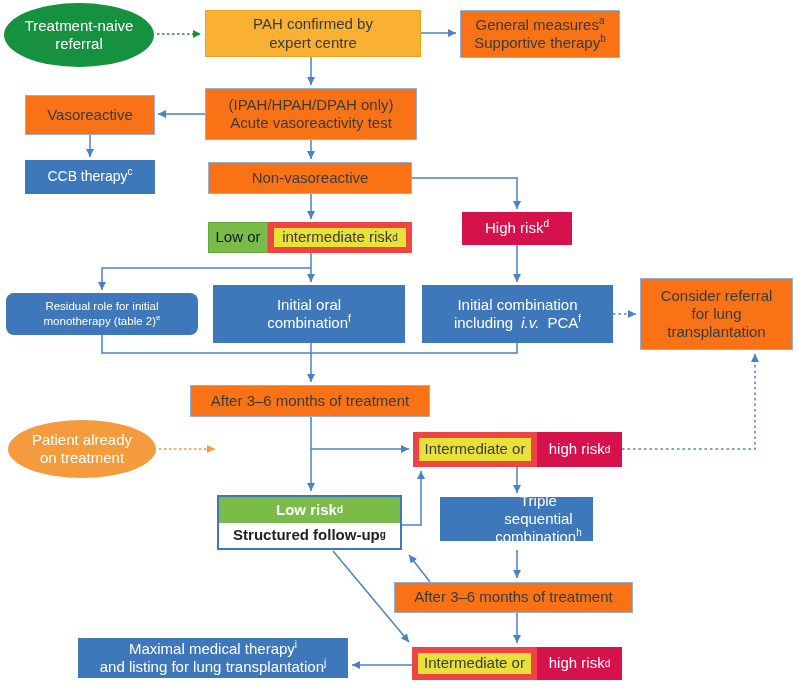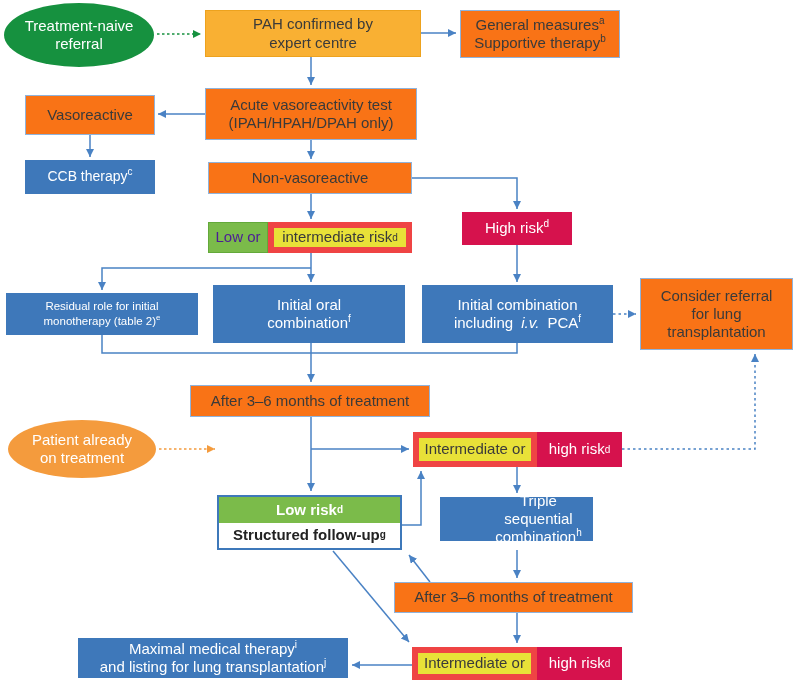--- a/index.html
+++ b/index.html
@@ -9,21 +9,21 @@
   .node{position:absolute;box-sizing:border-box;display:flex;flex-direction:column;
         align-items:center;justify-content:center;text-align:center;line-height:1.22;font-size:15px;}
   .white{background:#f97316;border:1px solid #8fb3dc;}
   .blue{background:#3e78ba;color:#fff;}
   .ellipse{border-radius:50%;color:#fff;}
   .ellipse.green{background:#16913f;}
   .ellipse.orange{background:#f49b3d;}
   .orangebox{background:#f9b033;border:1px solid #eda21e;color:#3a3a3a;}
   .seg-row{flex-direction:row;align-items:stretch;padding:0;}
   .seg{display:flex;align-items:center;justify-content:center;box-sizing:border-box;}
-  .seg.green{background:#7bbb4a;border:1px solid #63a93a;color:#4c1d95;}
+  .seg.green{background:#7bbb4a;border:1px solid #63a93a;color:#0f172a;}
   .seg.yellow{background:#e8e138;border:6px solid #ef4444;color:#3a3a3a;justify-content:center;}
   .seg.red{background:#d6124d;border:1px solid #d6124d;color:#fff;}
   .redbox{background:#d6124d;color:#fff;}
   .followup{border:2px solid #3e78ba;background:#fff;padding:0;}
   .followup .hdr{width:100%;flex:1;display:flex;align-items:center;justify-content:center;
                  background:#7bbb4a;color:#fff;font-weight:bold;}
   .followup .bdy{width:100%;flex:1;display:flex;align-items:center;justify-content:center;
                  color:#222;font-weight:bold;}
   .small{font-size:11.5px;line-height:1.3;}
   sup{font-size:10px;line-height:0;vertical-align:super;}
@@ -84,22 +84,22 @@
     <div>PAH confirmed by</div>
     <div>expert centre</div>
   </div>
 
   <div class="node white" style="left:460px;top:10px;width:160px;height:48px;">
     <div><span>General measures</span><sup>a</sup></div>
     <div><span>Supportive therapy</span><sup>b</sup></div>
   </div>
 
   <div class="node white" style="left:205px;top:88px;width:212px;height:52px;">
+    <div>(IPAH/HPAH/DPAH only)</div>
     <div>Acute vasoreactivity test</div>
-    <div>(IPAH/HPAH/DPAH only)</div>
   </div>
 
   <div class="node white" style="left:25px;top:95px;width:130px;height:40px;">
     <div>Vasoreactive</div>
   </div>
 
   <div class="node blue" style="left:25px;top:160px;width:130px;height:34px;font-size:14px;">
     <div><span>CCB therapy</span><sup>c</sup></div>
   </div>
 
@@ -114,21 +114,21 @@
     <div class="seg yellow" style="flex:1;">
       <span>intermediate risk</span>
         <sup>d</sup>
     </div>
   </div>
 
   <div class="node redbox" style="left:462px;top:212px;width:110px;height:33px;">
     <div><span>High risk</span><sup>d</sup></div>
   </div>
 
-  <div class="node blue small" style="left:6px;top:293px;width:192px;height:42px;">
+  <div class="node blue small" style="left:6px;top:293px;width:192px;height:42px;border-radius:8px;">
     <div>Residual role for initial</div>
     <div><span>monotherapy (table 2)</span><sup style="font-size:8px;">e</sup></div>
   </div>
 
   <div class="node blue" style="left:213px;top:285px;width:192px;height:58px;">
     <div>Initial oral</div>
     <div><span>combination</span><sup>f</sup></div>
   </div>
 
   <div class="node blue" style="left:422px;top:285px;width:191px;height:58px;">

